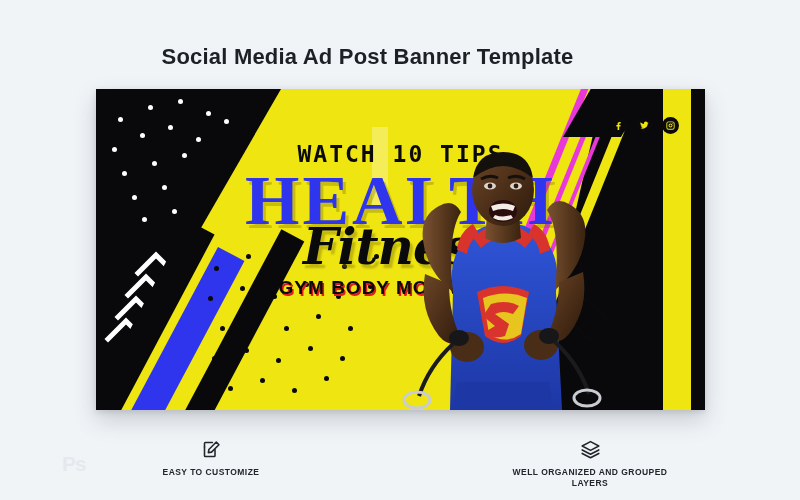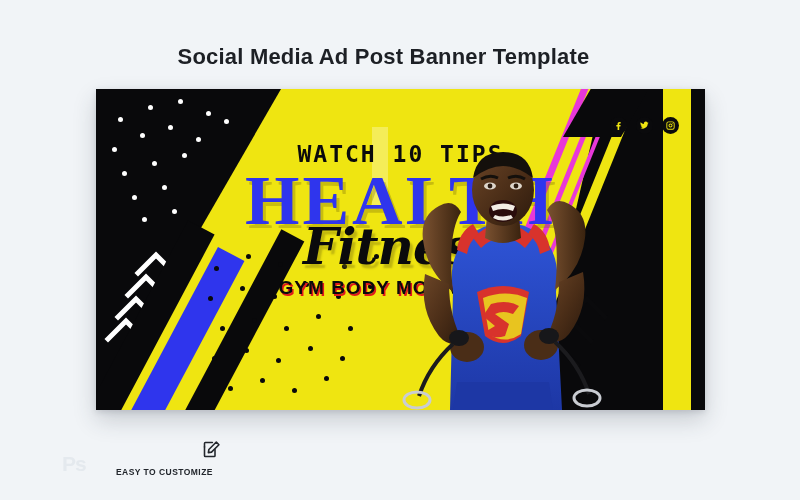--- a/index.html
+++ b/index.html
@@ -10,21 +10,21 @@
     overflow: hidden;
     background: #f1f4f7;
     font-family: "Liberation Sans", sans-serif;
     position: relative;
   }
 
   
   .page-title {
     position: absolute;
     top: 44px;
-    left: 16px;
+    left: 0;
     width: 735px;
     text-align: center;
     font-size: 22px;
     font-weight: 700;
     color: #1d2025;
     letter-spacing: .2px;
   }
 
   
   .banner {
@@ -190,21 +190,21 @@
     letter-spacing: -1px;
   }
 
   
   .features {
     position: absolute; left: 96px; top: 437px;
     width: 609px; height: 56px;
     display: flex; align-items: flex-start; justify-content: space-between;
     padding: 0 20px;
   }
-  .feature { width: 190px; }
+  .feature { width: 190px; text-align: center; }
   .feature .f-icon {
     height: 24px; display: flex; align-items: center; justify-content: center;
     margin-bottom: 6px;
   }
   .feature .f-icon svg { width: 21px; height: 21px; stroke: #22262c; fill: none; stroke-width: 1.8; }
   .feature .f-label {
     font-size: 8.5px; font-weight: 700; letter-spacing: .45px;
     color: #22262c; line-height: 1.35;
   }
 </style>
@@ -397,15 +397,25 @@
     <div class="f-icon">
       <svg viewBox="0 0 24 24" stroke-linecap="round" stroke-linejoin="round">
         <path d="M4 9v10a1 1 0 001 1h10a1 1 0 001-1V12"></path>
         <path d="M4 9V5a1 1 0 011-1h8"></path>
         <path d="M17.5 3.5l3 3L12 15l-3.6.6.6-3.6z"></path>
       </svg>
     </div>
     <div class="f-label">EASY TO CUSTOMIZE</div>
   </div>
 
+  <div class="feature">
+    <div class="f-icon">
+      <svg viewBox="0 0 24 24" stroke-linecap="round" stroke-linejoin="round">
+        <path d="M12 3L2.5 8 12 13l9.5-5z"></path>
+        <path d="M2.5 12.5L12 17.5l9.5-5"></path>
+        <path d="M2.5 16.5L12 21.5l9.5-5"></path>
+      </svg>
+    </div>
+    <div class="f-label">WELL ORGANIZED AND GROUPED LAYERS</div>
+  </div>
 
 
 </div>
 
 </body></html>

